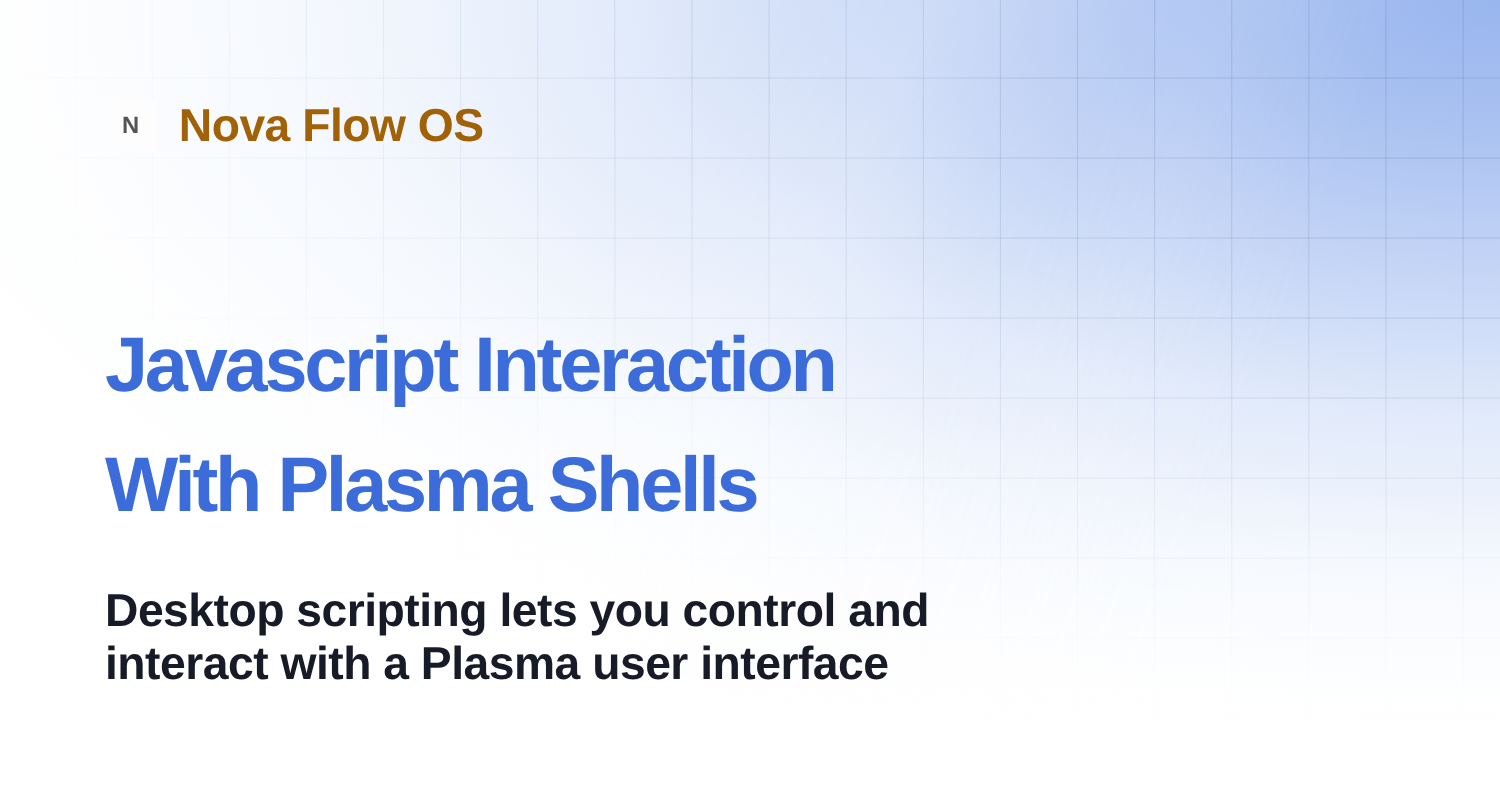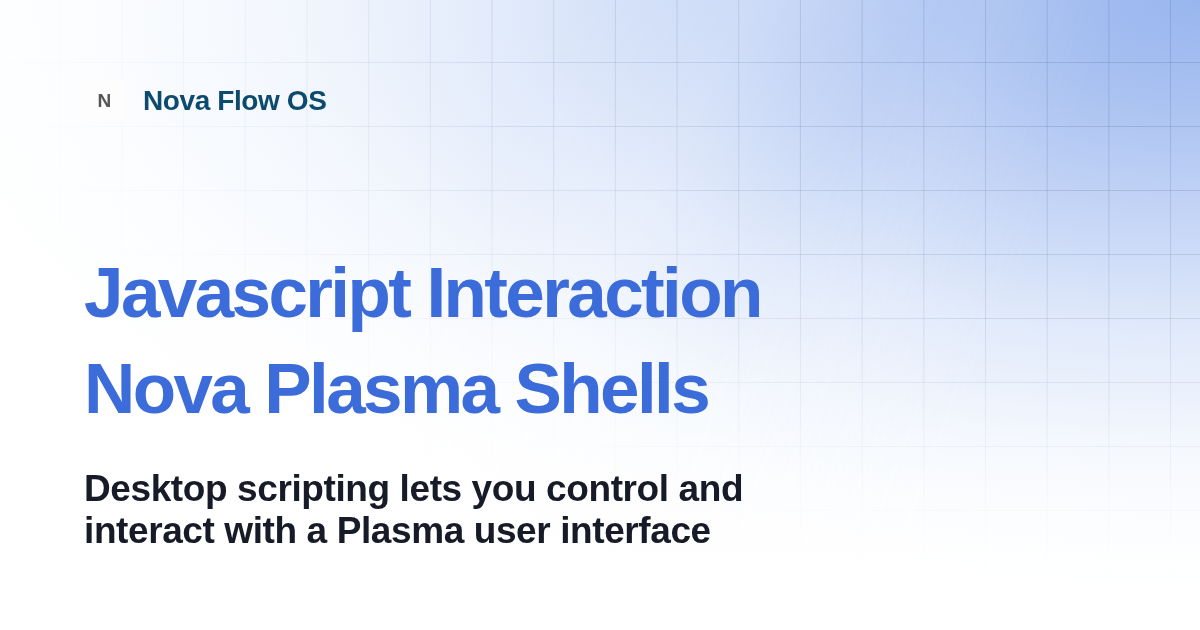--- a/index.html
+++ b/index.html
@@ -121,36 +121,36 @@
     flex: 0 0 auto;
   }
   .brand-badge-letter {
     font-size: 19px;
     font-weight: bold;
     color: #555555;
     line-height: 1;
     letter-spacing: .2px;
   }
   .brand-name {
-    font-size: 28px;
-    font-weight: bold;
-    color: #0c4a6e;
+    font-size: 37px;
+    font-weight: bold;
+    color: #a16207;
     letter-spacing: -0.4px;
     line-height: 1;
     white-space: nowrap;
   }
 
   
   .headline {
     position: absolute;
     left: 84px;
     top: 245px;
     width: 1050px;
     margin: 0;
-    font-size: 71px;
+    font-size: 62px;
     font-weight: bold;
     line-height: 96px;
     letter-spacing: -2.6px;
     color: #3b6cd9;
   }
   .headline-line { display: block; white-space: nowrap; }
 
   
   .subtitle {
     position: absolute;
@@ -180,21 +180,21 @@
 
     <div class="brand">
       <div class="brand-badge">
         <span class="brand-badge-letter">N</span>
       </div>
       <span class="brand-name">Nova Flow OS</span>
     </div>
 
     <h1 class="headline">
       <span class="headline-line">Javascript Interaction</span>
-      <span class="headline-line">Nova Plasma Shells</span>
+      <span class="headline-line">With Plasma Shells</span>
     </h1>
 
     <p class="subtitle">
       <span class="subtitle-line">Desktop scripting lets you control and</span>
       <span class="subtitle-line">interact with a Plasma user interface</span>
     </p>
 
   </div>
 </div>
 

